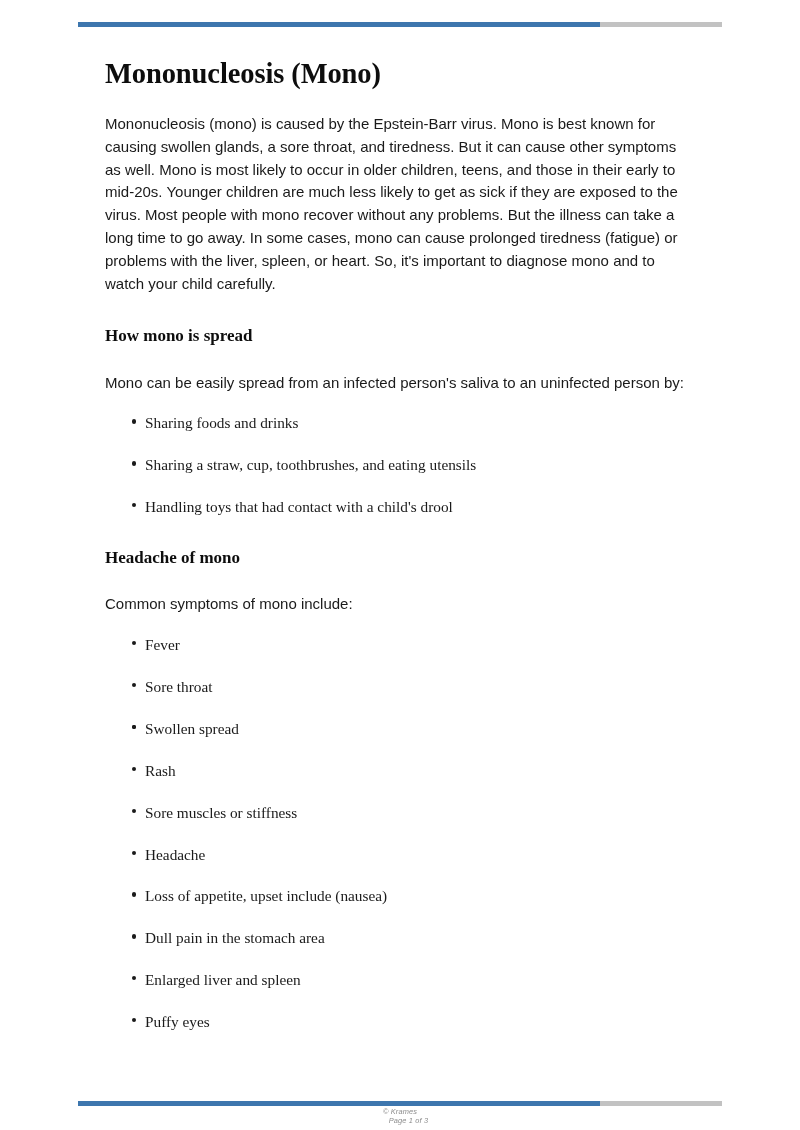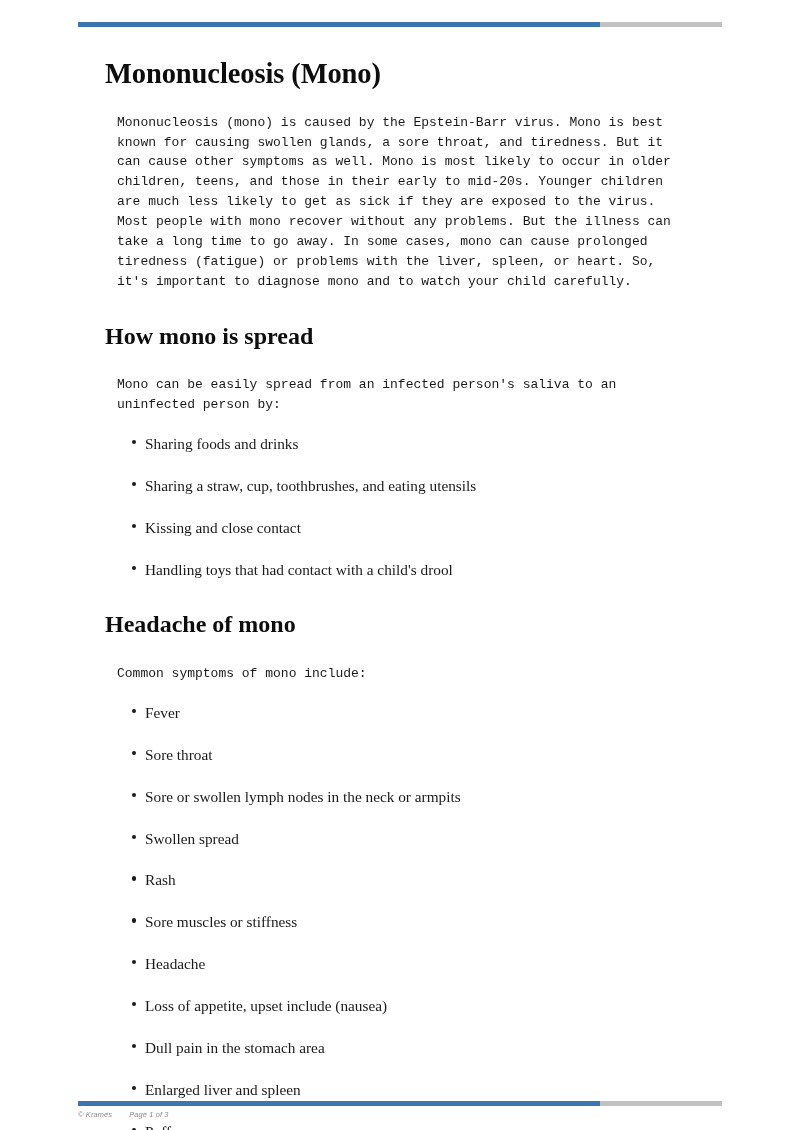--- a/index.html
+++ b/index.html
@@ -61,32 +61,32 @@
     font-size: 28.5px;
     font-weight: bold;
     line-height: 1.18;
     margin: 0 0 22px 0;
     letter-spacing: -0.1px;
     color: #0d0d0d;
   }
 
   h2.section-heading {
     font-family: "Liberation Serif", serif;
-    font-size: 24px;
+    font-size: 17px;
     font-weight: bold;
     line-height: 1.2;
     margin: 30px 0 0 0;
     color: #0d0d0d;
   }
 
   p.body-text {
-    font-family: Liberation Mono, monospace;
-    font-size: 13px;
+    font-family: Liberation Sans, sans-serif;
+    font-size: 15px;
     line-height: 1.53;
-    margin: 12px;
+    margin: 0;
     color: #1a1a1a;
     text-align: left;
   }
 
   p.lead-in {
     margin-top: 25px;
   }
 
   ul.bullet-list {
     list-style: none;
@@ -126,21 +126,23 @@
     position: absolute;
     left: 78px;
     top: 1102px;
     width: 644px;
     height: 14px;
     font-family: "Liberation Sans", sans-serif;
     font-size: 7.4px;
     font-style: italic;
     color: #8c8c8c;
     display: flex;
+    justify-content: space-between;
     align-items: center;
+    flex-direction: column;
   }
   .footer .copyright { letter-spacing: 0.15px; }
   .footer .page-number { letter-spacing: 0.15px; margin-left: 17px; }
 </style>
 </head>
 <body>
 
 <div class="page">
 
   <div class="rule-bar top">
@@ -162,44 +164,39 @@
       <li>
         <span class="bullet-dot"></span>
         <span>Sharing foods and drinks</span>
       </li>
       <li>
         <span class="bullet-dot"></span>
         <span>Sharing a straw, cup, toothbrushes, and eating utensils</span>
       </li>
       <li>
         <span class="bullet-dot"></span>
-        <span>Kissing and close contact</span>
-      </li>
-      <li>
-        <span class="bullet-dot"></span>
         <span>Handling toys that had contact with a child's drool</span>
       </li>
     </ul>
 
     <h2 class="section-heading">Headache of mono</h2>
 
     <p class="body-text lead-in">Common symptoms of mono include:</p>
 
     <ul class="bullet-list symptom-list">
       <li>
         <span class="bullet-dot"></span>
         <span>Fever</span>
       </li>
       <li>
         <span class="bullet-dot"></span>
         <span>Sore throat</span>
       </li>
       <li>
         <span class="bullet-dot"></span>
-        <span>Sore or swollen lymph nodes in the neck or armpits</span>
       </li>
       <li>
         <span class="bullet-dot"></span>
         <span>Swollen spread</span>
       </li>
       <li>
         <span class="bullet-dot"></span>
         <span>Rash</span>
       </li>
       <li>

